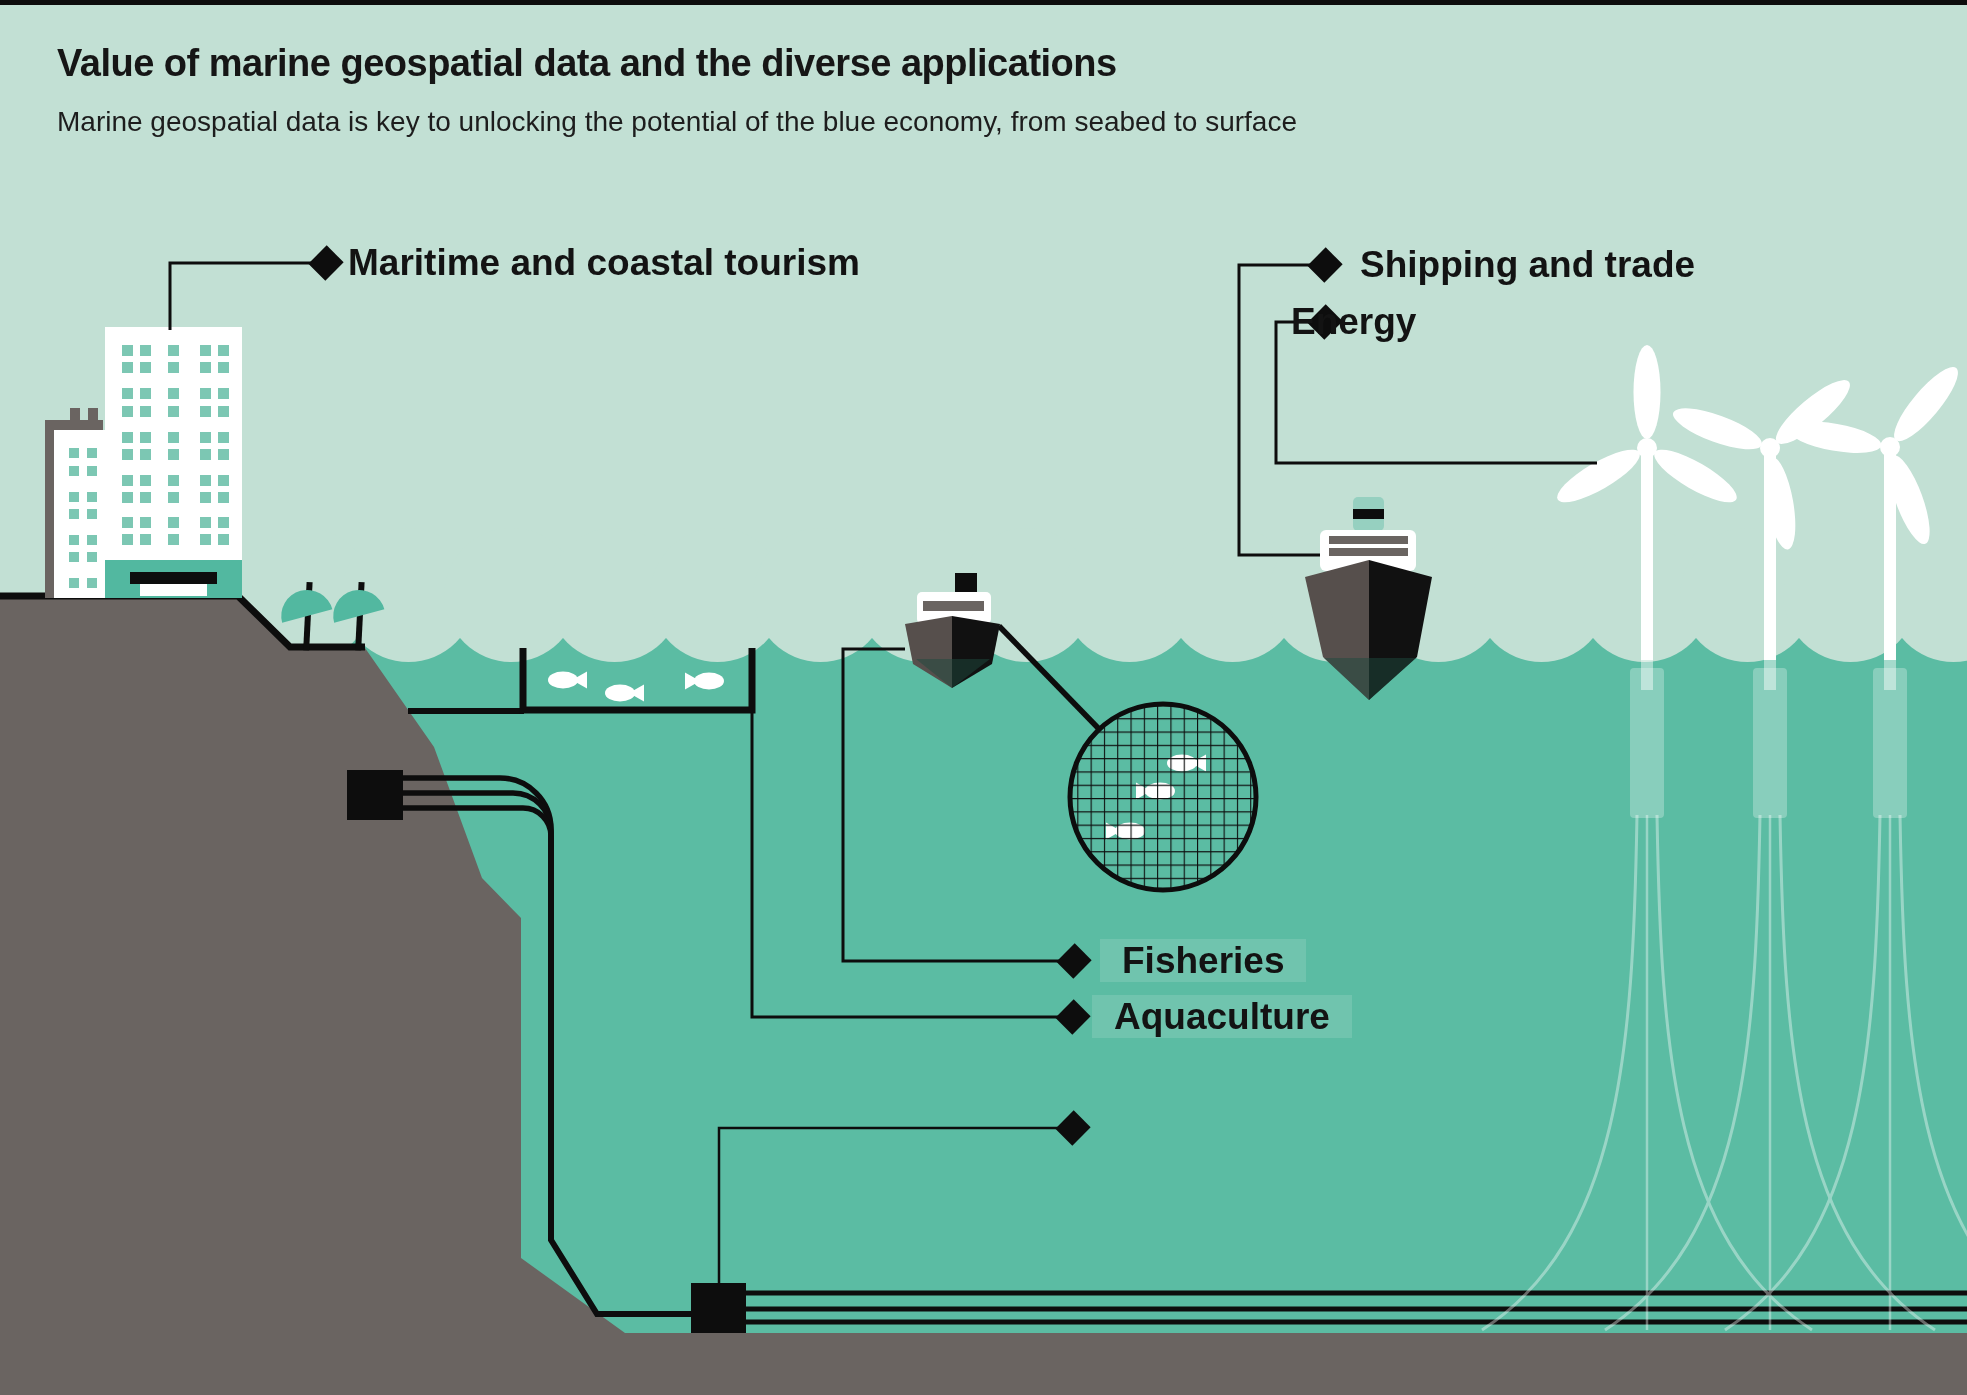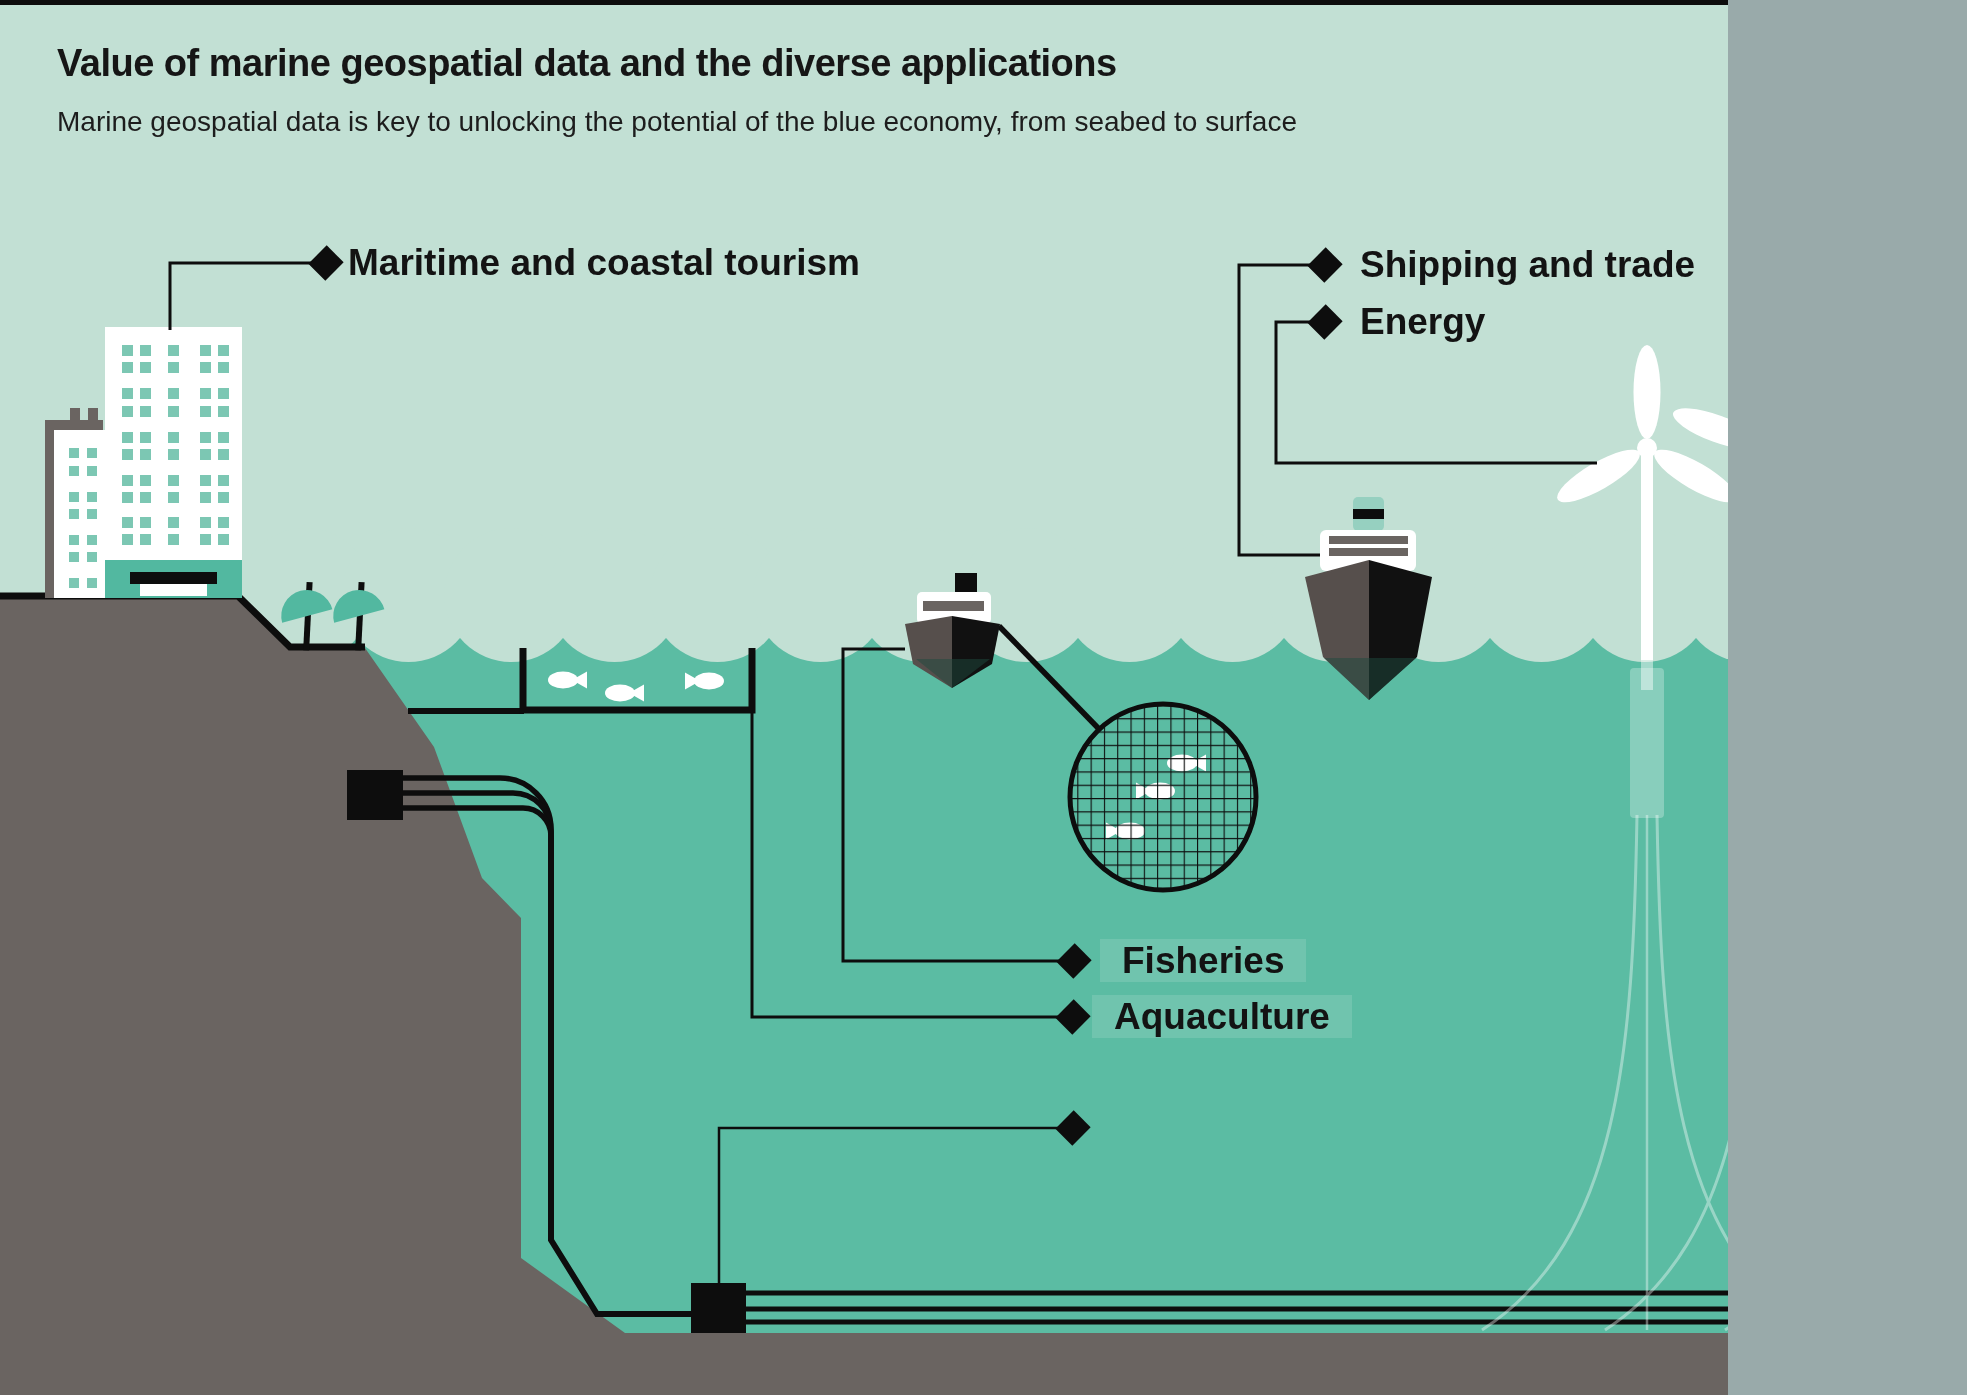--- a/index.html
+++ b/index.html
@@ -1,17 +1,17 @@
 <!DOCTYPE html>
 <html><head>
 <meta charset="utf-8">
 <style>
   html,body{margin:0;padding:0;background:#9aa;}
   #stage{
-    position:relative;width:1728px;height:1395px;overflow:hidden;
+    position:relative;width:1967px;height:1395px;overflow:hidden;
     background:#fef9c3;
     font-family:"Liberation Sans", sans-serif;
     color:#141414;
   }
   #art{position:absolute;left:0;top:0;width:1967px;height:1395px;}
   .txt{position:absolute;white-space:nowrap;}
   #title{left:57px;top:42px;font-size:38px;font-weight:bold;letter-spacing:-0.5px;color:#161616;}
   #subtitle{left:57px;top:106px;font-size:28px;color:#1d1d1d;}
   .lbl{position:absolute;font-size:37px;font-weight:bold;line-height:36px;color:#131313;}
   .diamond{
@@ -249,21 +249,21 @@
 <div class="txt" id="title">Value of marine geospatial data and the diverse applications</div>
 <div class="txt" id="subtitle">Marine geospatial data is key to unlocking the potential of the blue economy, from seabed to surface</div>
 
 <span class="diamond" style="left:314px;top:251px"></span>
 <div class="lbl" style="left:348px;top:245px">Maritime and coastal tourism</div>
 
 <span class="diamond" style="left:1313px;top:253px"></span>
 <div class="lbl" style="left:1360px;top:247px">Shipping and trade</div>
 
 <span class="diamond" style="left:1313px;top:310px"></span>
-<div class="lbl" style="left:1360px;top:304px">Energy</div>
+<div class="lbl" style="left:1291px;top:304px">Energy</div>
 
 <span class="diamond" style="left:1062px;top:949px"></span>
 <div class="lbl" style="left:1106px;top:943px"><span class="halo">Fisheries</span></div>
 
 <span class="diamond" style="left:1061px;top:1005px"></span>
 <div class="lbl" style="left:1098px;top:999px"><span class="halo">Aquaculture</span></div>
 
 <span class="diamond" style="left:1061px;top:1116px"></span>
 
 </div>

